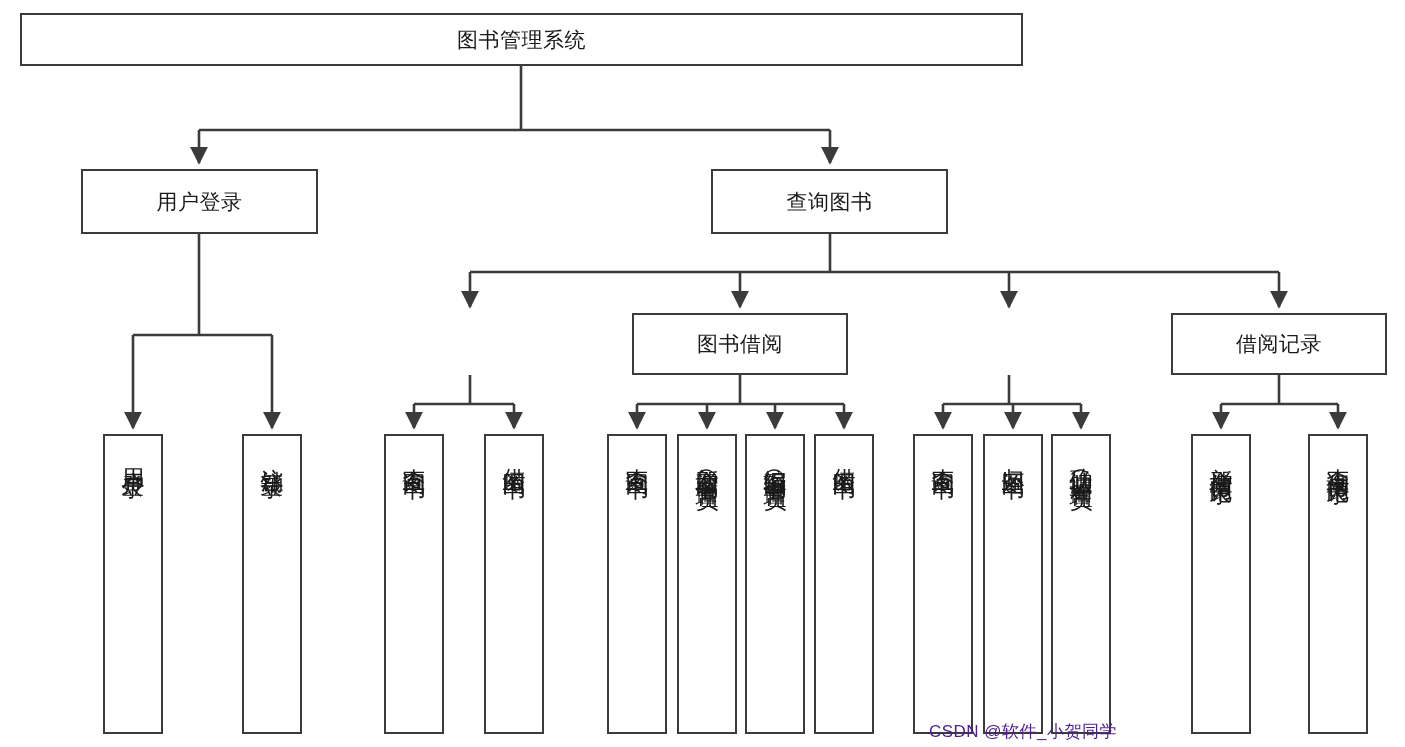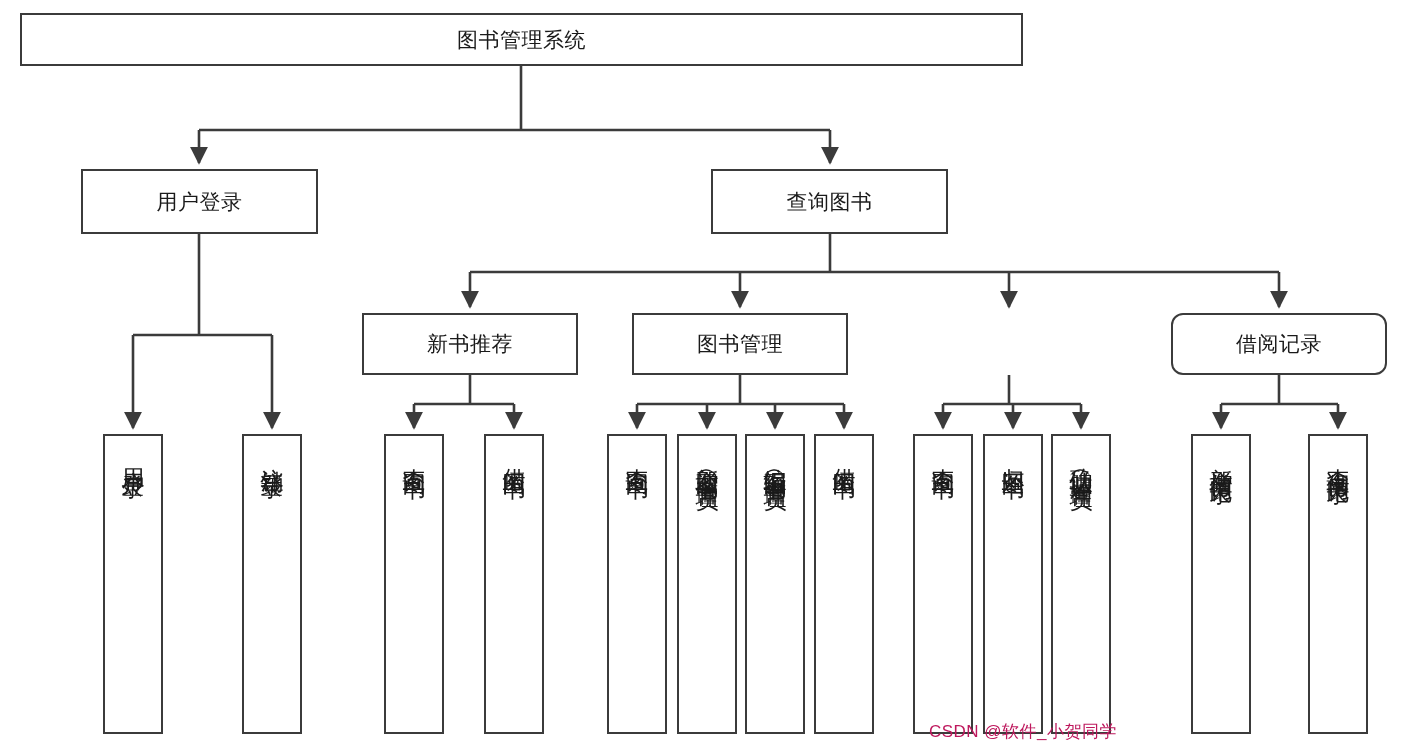--- a/index.html
+++ b/index.html
@@ -56,21 +56,21 @@
     text-orientation: upright;
     font-size: 23px;
     letter-spacing: 3px;
     line-height: 1;
   }
   .watermark {
     position: absolute;
     right: 8px;
     bottom: 4px;
     font-size: 17px;
-    color: #be185d;
+    color: #4c1d95;
     letter-spacing: 0.5px;
     z-index: 3;
     user-select: none;
   }
 </style>
 </head>
 <body>
 
 <div id="diagram-root">
 
@@ -129,27 +129,24 @@
     <span class="node-label">图书管理系统</span>
   </div>
 
   <div class="node horiz" style="left:81px; top:169px; width:237px; height:65px;">
     <span class="node-label">用户登录</span>
   </div>
   <div class="node horiz" style="left:711px; top:169px; width:237px; height:65px;">
     <span class="node-label">查询图书</span>
   </div>
 
-  <div class="node horiz" style="left:362px; top:313px; width:216px; height:62px;">
-    <span class="node-label">新书推荐</span>
+  <div class="node horiz" style="left:632px; top:313px; width:216px; height:62px;">
+    <span class="node-label">图书借阅</span>
   </div>
-  <div class="node horiz" style="left:632px; top:313px; width:216px; height:62px;">
-    <span class="node-label">图书管理</span>
-  </div>
-  <div class="node horiz" style="left:1171px; top:313px; width:216px; height:62px;border-radius:12px;">
+  <div class="node horiz" style="left:1171px; top:313px; width:216px; height:62px;">
     <span class="node-label">借阅记录</span>
   </div>
 
   <div class="node vert" style="left:103px; top:434px; width:60px; height:300px;">
     <span class="node-label">用户登录</span>
   </div>
   <div class="node vert" style="left:242px; top:434px; width:60px; height:300px;">
     <span class="node-label">注销登录</span>
   </div>
   <div class="node vert" style="left:384px; top:434px; width:60px; height:300px;">

